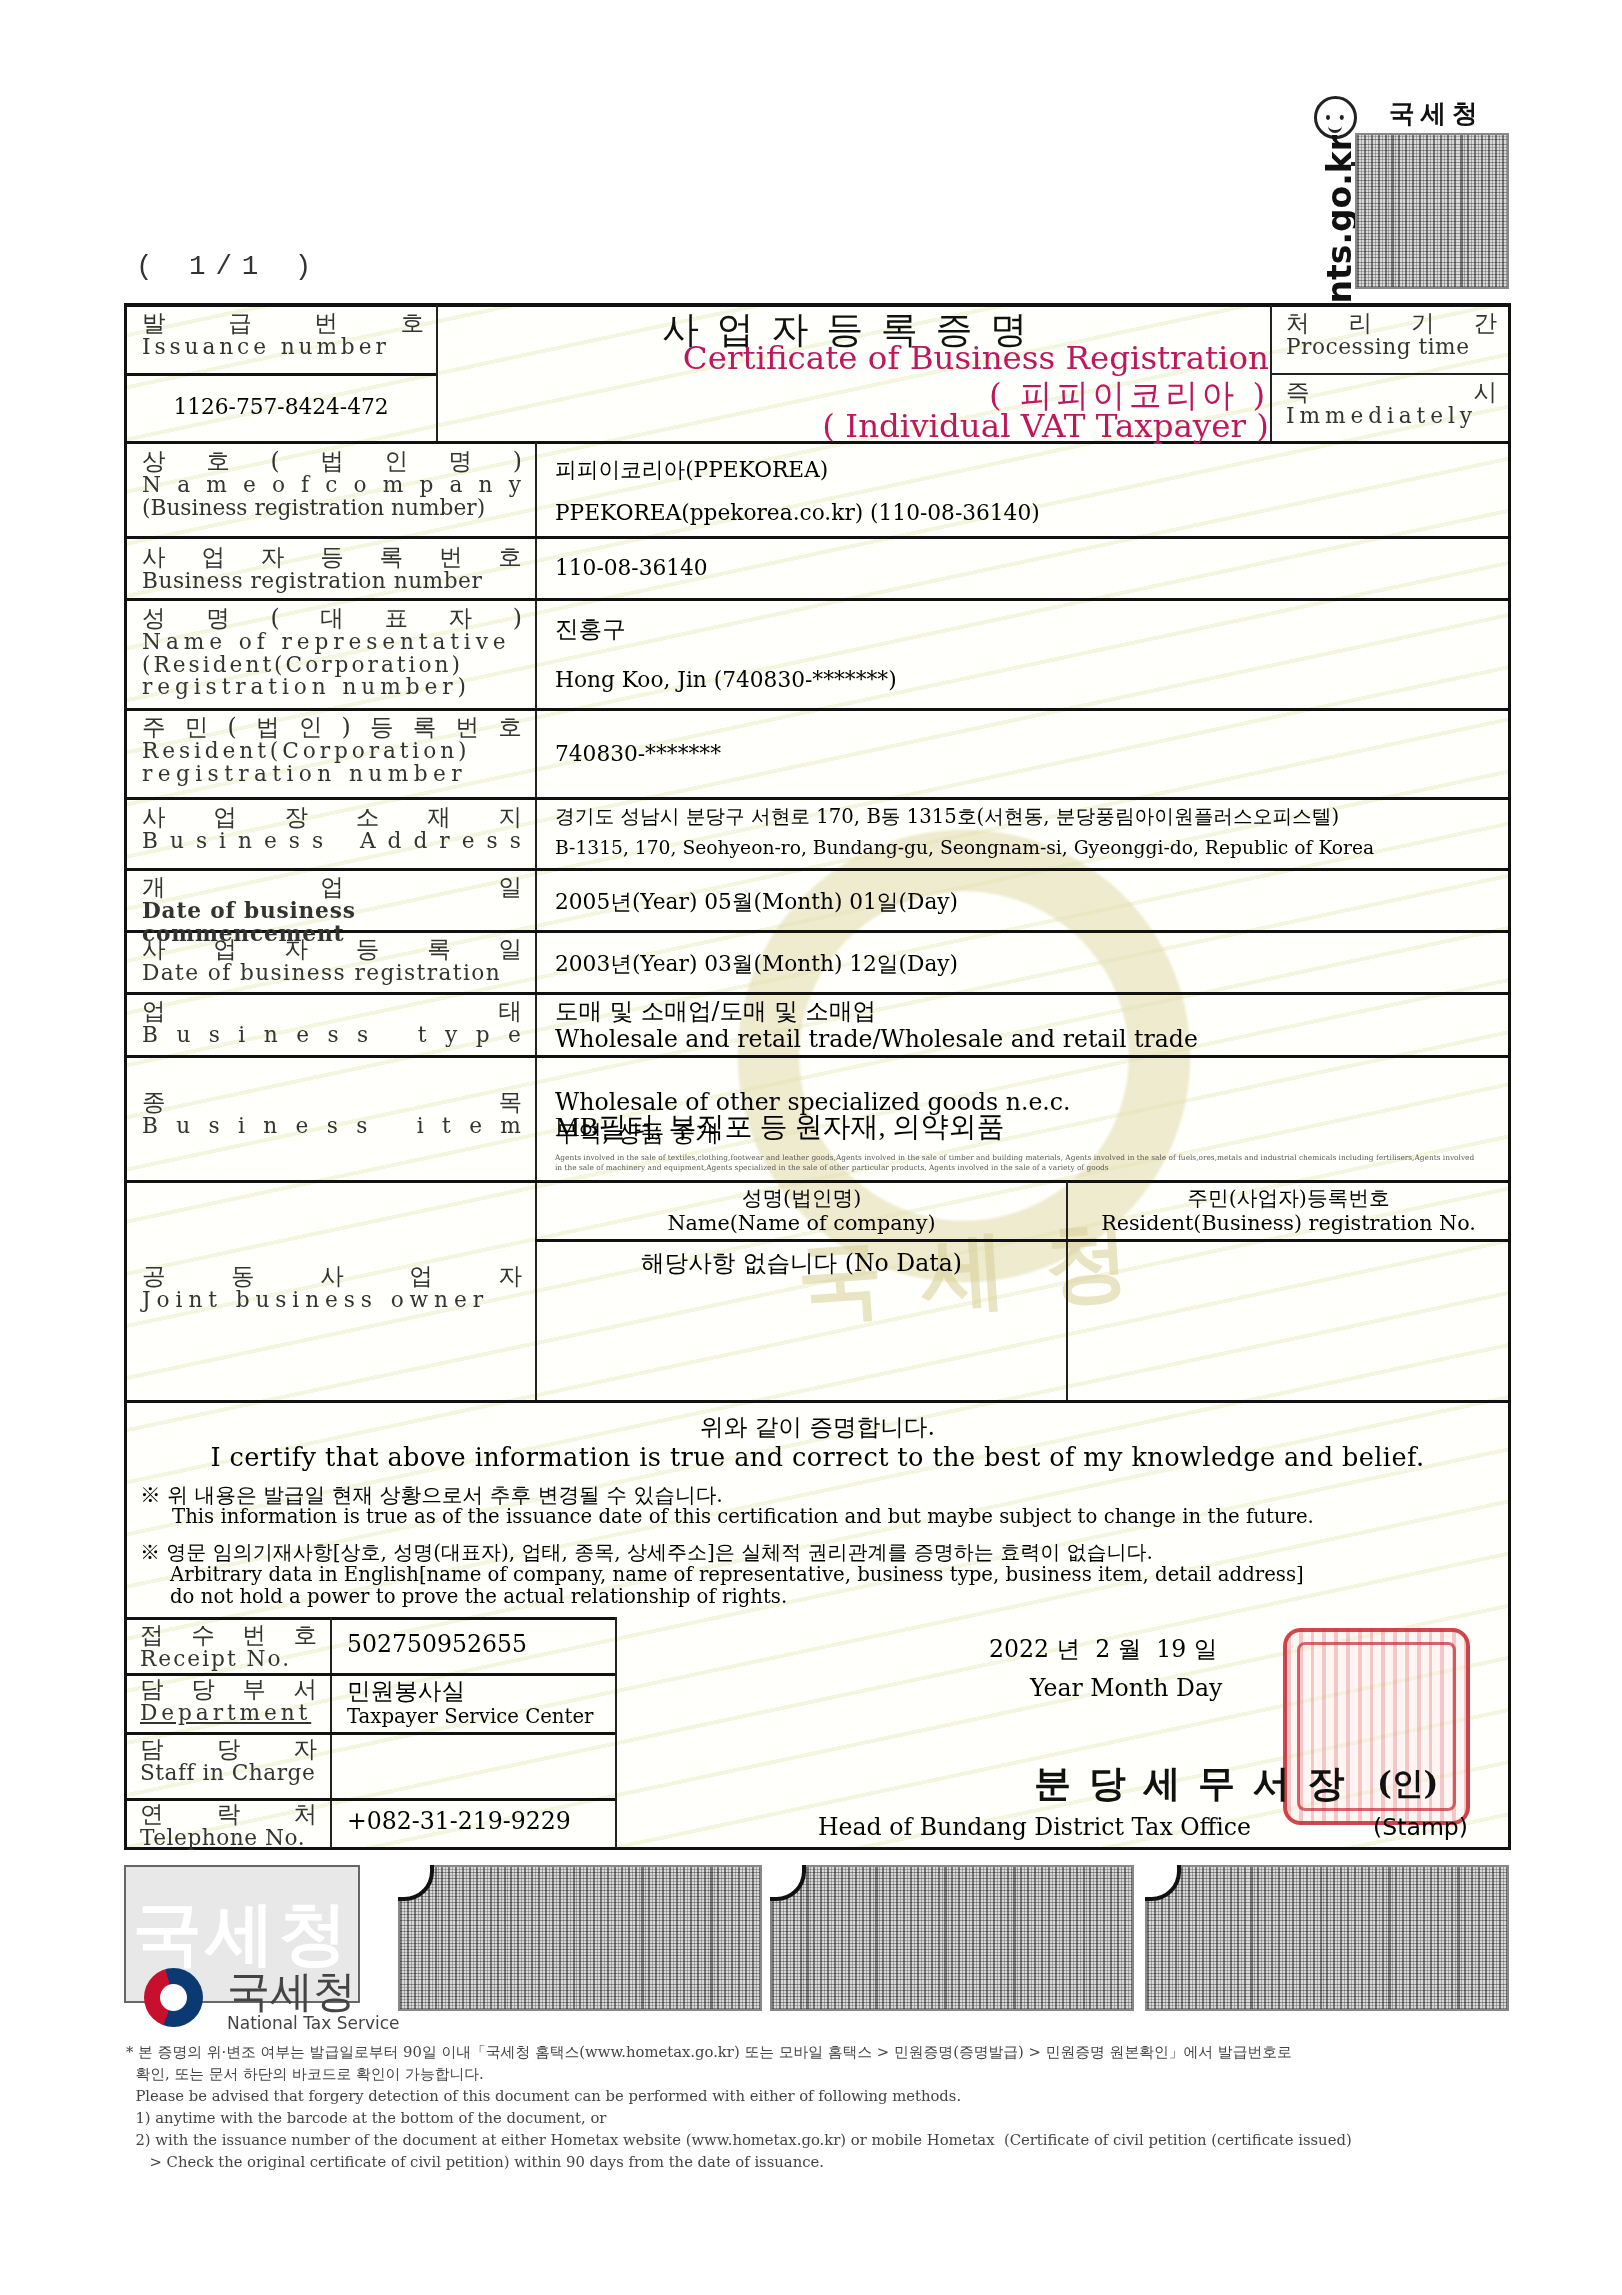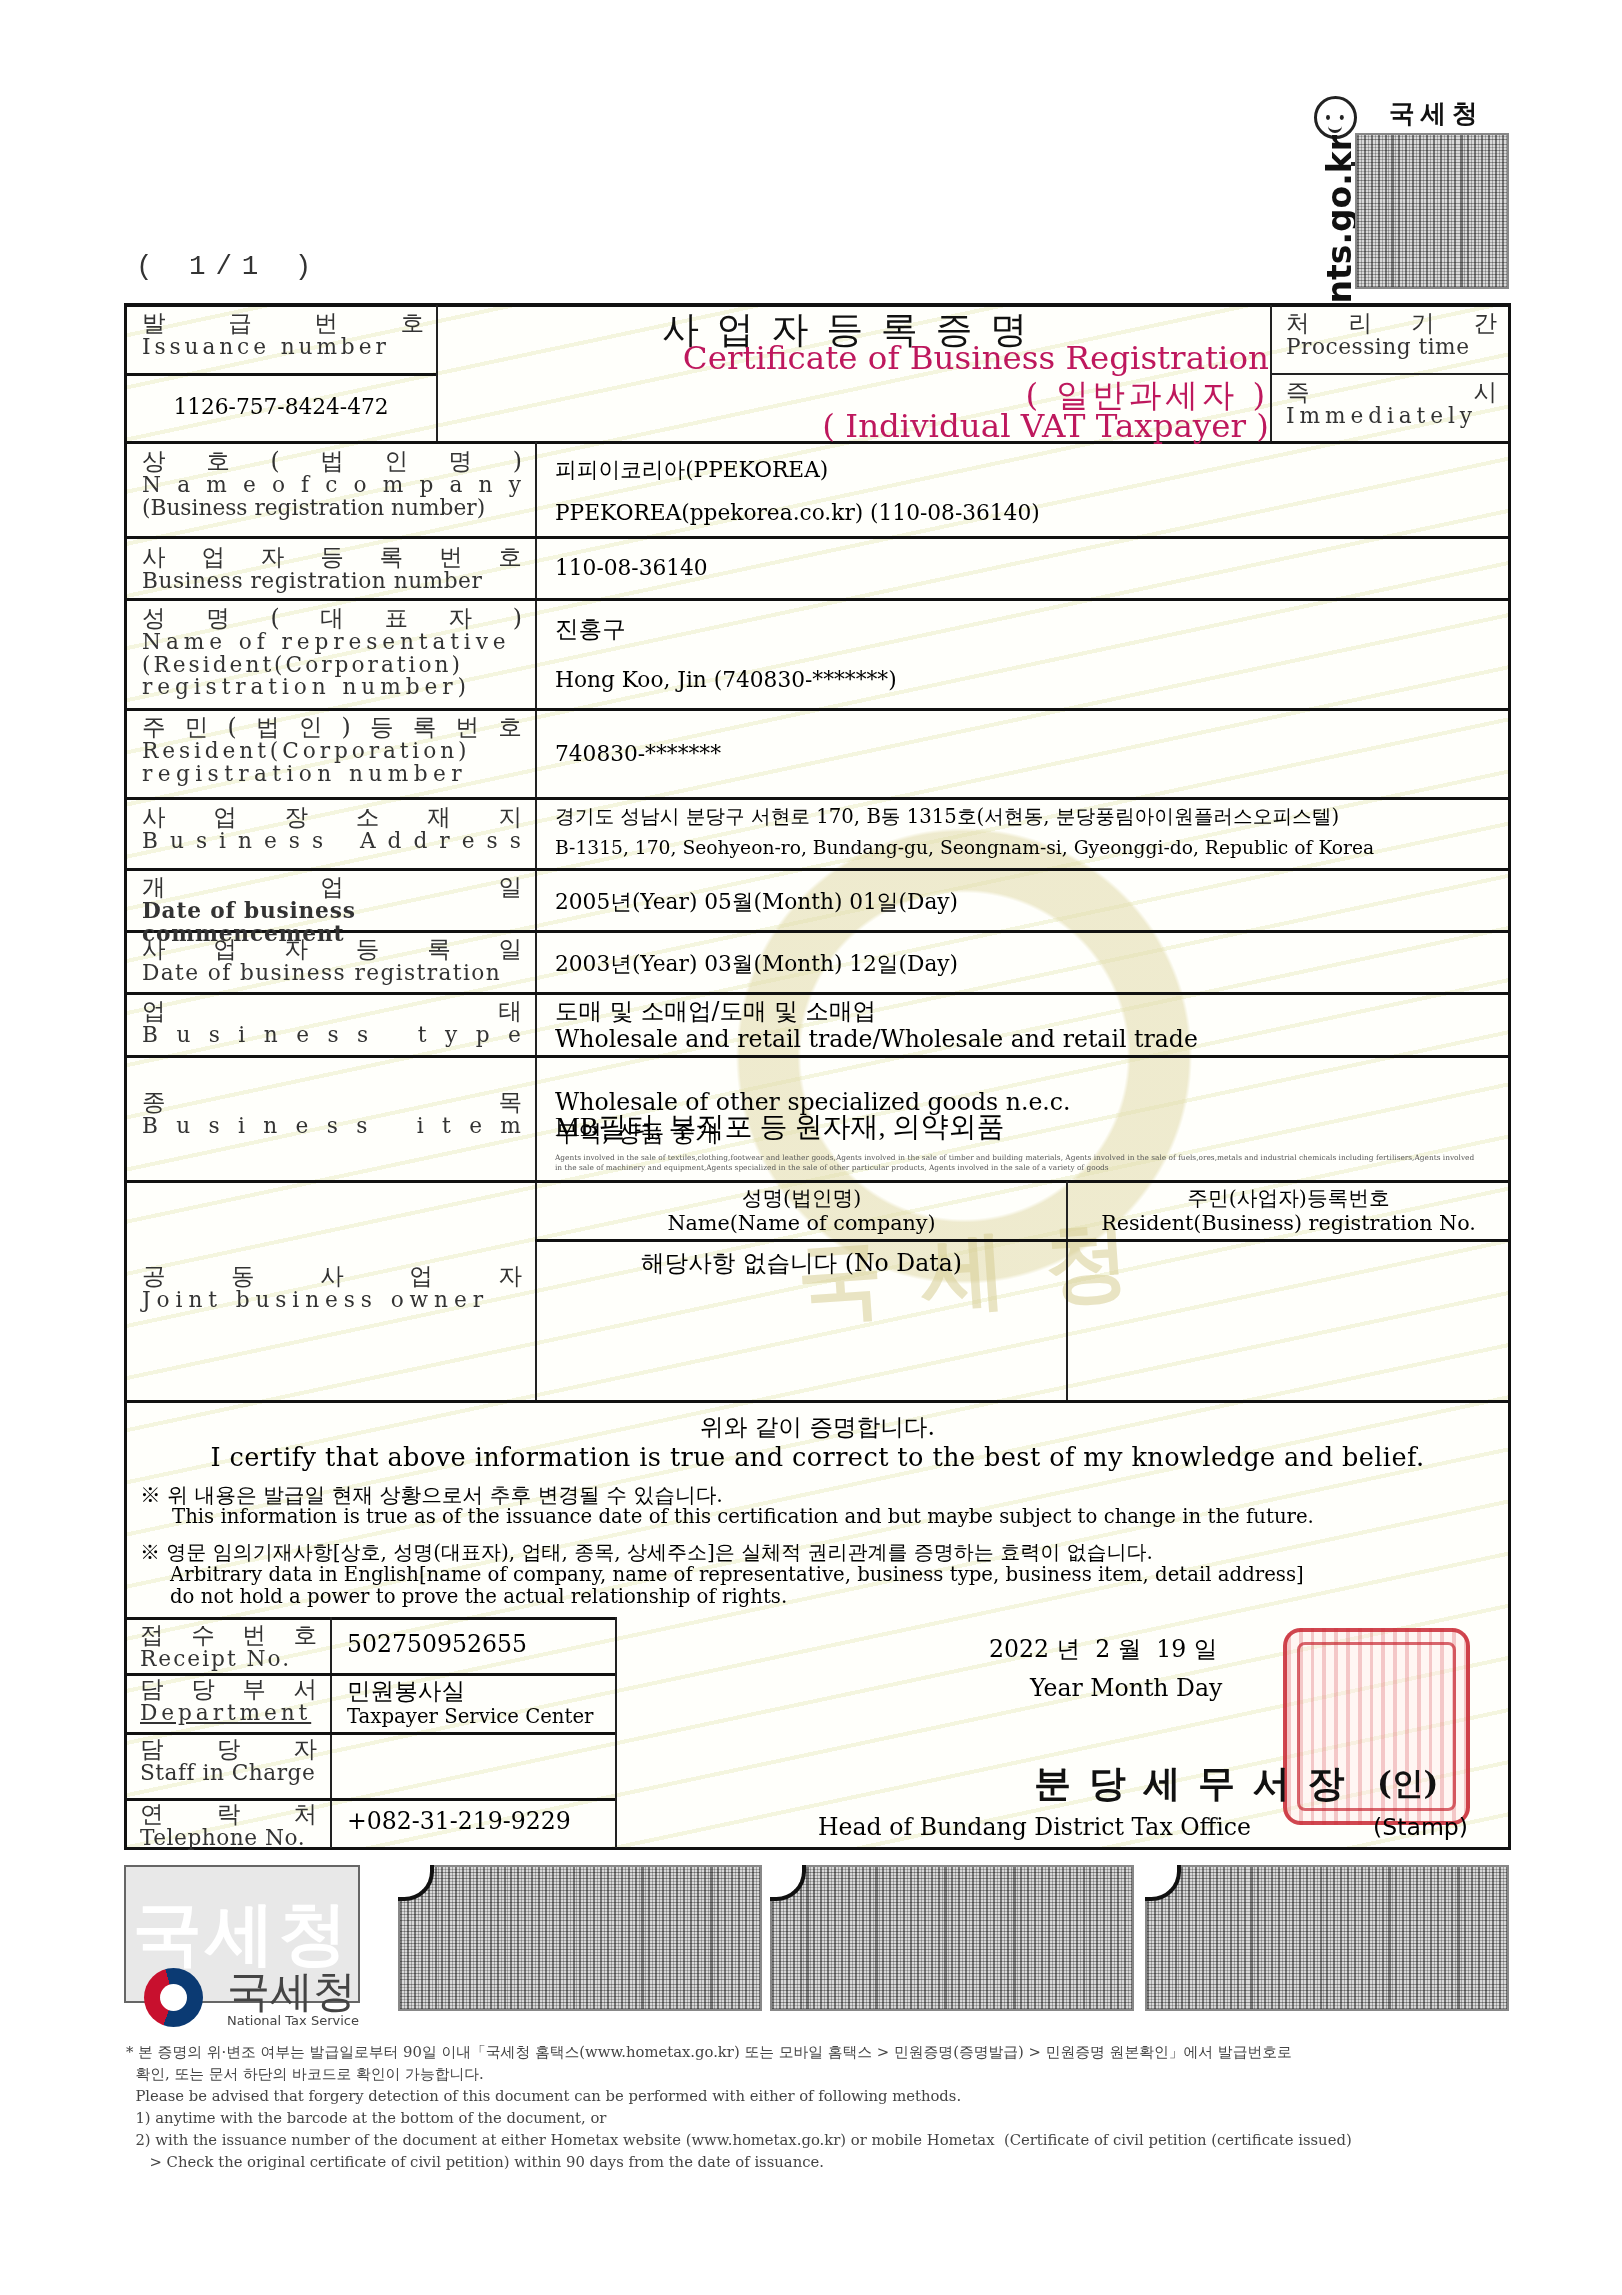--- a/index.html
+++ b/index.html
@@ -52,21 +52,21 @@
 
   .stamp { position:absolute; left: 1283px; top: 1628px; width: 187px; height: 197px; border: 4.9px solid rgba(200,40,50,.85); border-radius: 17.7px;
     background: repeating-linear-gradient(90deg, rgba(210,60,70,.25) 0 3.9px, transparent 3.9px 11.8px), rgba(255,230,230,.35); }
   .stamp-inner { position:absolute; inset: 9.9px; border: 3px solid rgba(200,40,50,.7); border-radius: 7.9px; }
 
   .bottom-logo-box { left: 124px; top: 1865px; width: 236px; height: 138px; border: 2px solid #666; background:#e8e8e8; display:flex; align-items:center; justify-content:center; }
   .bottom-logo-box span { color:#fff; font-family:"DejaVu Sans", sans-serif; font-weight:bold; font-size: 69px; letter-spacing: 3.9px; }
   .nts-emblem { left: 144px; top: 1968px; width: 59px; height: 59px; border-radius: 50%; background: conic-gradient(from 200deg, #c8102e 0 40%, #0b3a73 40% 100%); }
   .nts-emblem::after { content:""; position:absolute; left: 15.8px; top: 15.8px; width: 27.6px; height: 27.6px; border-radius: 50%; background:#fff; }
   .nts-ko { left: 227px; top: 1963px; font-family:"DejaVu Sans", sans-serif; font-size: 43px; color:#444; }
-  .nts-en { left: 227px; top: 2013px; font-family:"DejaVu Sans", sans-serif; font-size: 13px; color:#444; }
+  .nts-en { left: 227px; top: 2013px; font-family:"DejaVu Sans", sans-serif; font-size: 17px; color:#444; }
   .bqr { top: 1865px; width: 364px; height: 146px; }
   .bqr::before { content:""; position:absolute; left: -2px; top: -2px; width: 31.5px; height: 31.5px; border-right: 4.9px solid #111; border-bottom: 4.9px solid #111; border-radius: 0 0 29.6px 0; background:#fff; }
 
   .notes { left: 126px; top: 2041px; font-family:"DejaVu Serif", serif; font-size: 14.8px; color:#444; line-height: 22px; }
   .notes div { white-space: nowrap; }
 </style>
 </head>
 <body>
 
 <div class="abs page-no">( 1/1 )</div>
@@ -122,21 +122,21 @@
     <span>번</span>
     <span>호</span>
   </div>
   <div class="en plain" style="letter-spacing:3.9px;">Issuance number</div>
 </div>
 <div class="val" style="left:126px; top:394px; width:310px; text-align:center;">1126-757-8424-472</div>
 
 <div class="abs" style="left:438px; top:305px; width:831px; height:136px;">
   <div class="title-ko" style="top:0px;">사업자등록증명</div>
   <div class="title-en" style="top:34px;">Certificate of Business Registration</div>
-  <div class="title-en" style="top:69px; letter-spacing:3.9px;">( 일반과세자 )</div>
+  <div class="title-en" style="top:69px; letter-spacing:3.9px;">( 피피이코리아 )</div>
   <div class="title-en" style="top:102px;">( Individual VAT Taxpayer )</div>
 </div>
 
 <div class="lbl" style="left:1286px; top:311px; width:211px;">
   <div class="ko">
     <span>처</span>
     <span>리</span>
     <span>기</span>
     <span>간</span>
   </div>

